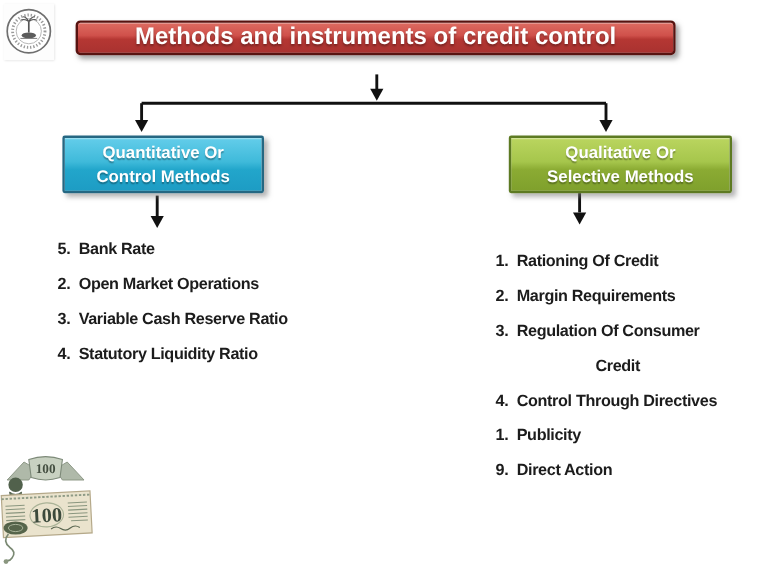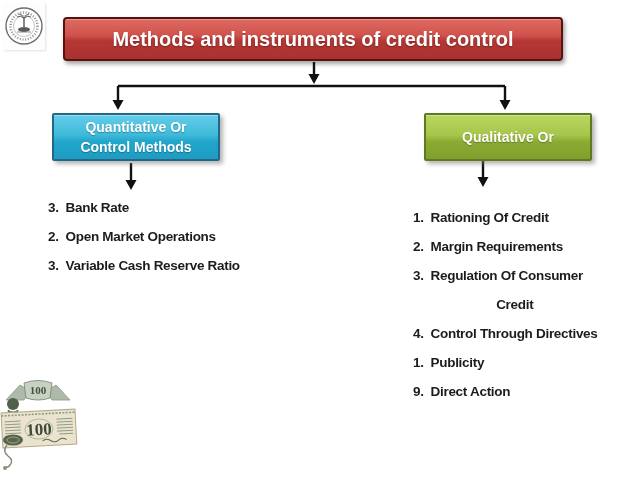--- a/index.html
+++ b/index.html
@@ -18,21 +18,21 @@
     left: 3px; top: 3px;
     width: 42px; height: 47px;
     background: #fdfdfd;
     box-shadow: 1px 1px 2px rgba(0,0,0,0.12);
   }
 
   
   .title-banner {
     position: absolute;
     left: 63px; top: 17px;
-    width: 500px; height: 44px;
+    width: 500px; height: 29px;
     box-sizing: border-box;
     border: 2px solid #571310;
     border-radius: 4px;
     background: linear-gradient(180deg, #dd6b61 0%, #d0514b 42%, #b53733 55%, #a93230 100%);
     box-shadow: 2px 3px 4px rgba(90,90,90,0.55), inset 0 1px 0 rgba(255,255,255,0.30);
     display: flex;
     align-items: center;
     justify-content: center;
   }
   .title-banner .title-text {
@@ -74,21 +74,21 @@
     white-space: nowrap;
   }
   .box-blue {
     left: 52px;
     width: 168px;
     border: 2px solid #256782;
     background: linear-gradient(180deg, #63cdea 0%, #3fbada 45%, #22a6cb 60%, #1d9cc4 100%);
   }
   .box-green {
     left: 424px;
-    width: 168px;
+    width: 186px;
     border: 2px solid #5d7a22;
     background: linear-gradient(180deg, #bad55f 0%, #a6c64c 45%, #8bab33 60%, #7fa02c 100%);
     align-items: center;
   }
 
   
   .method-list {
     position: absolute;
     color: #1c1c1c;
     font-weight: bold;
@@ -152,26 +152,28 @@
     </g>
   </svg>
 
   <div class="branch-box box-blue">
     <span class="box-line">Quantitative Or</span>
     <span class="box-line">Control Methods</span>
   </div>
 
   <div class="branch-box box-green">
     <span class="box-line">Qualitative Or</span>
+    <span class="box-line">Selective Methods</span>
   </div>
 
   <div class="method-list list-left">
-    <div class="list-line">3.  Bank Rate</div>
+    <div class="list-line">5.  Bank Rate</div>
     <div class="list-line">2.  Open Market Operations</div>
     <div class="list-line">3.  Variable Cash Reserve Ratio</div>
+    <div class="list-line">4.  Statutory Liquidity Ratio</div>
   </div>
 
   <div class="method-list list-right">
     <div class="list-line">1.  Rationing Of Credit</div>
     <div class="list-line">2.  Margin Requirements</div>
     <div class="list-line">3.  Regulation Of Consumer</div>
     <div class="list-line cont">Credit</div>
     <div class="list-line">4.  Control Through Directives</div>
     <div class="list-line">1.  Publicity</div>
     <div class="list-line">9.  Direct Action</div>

